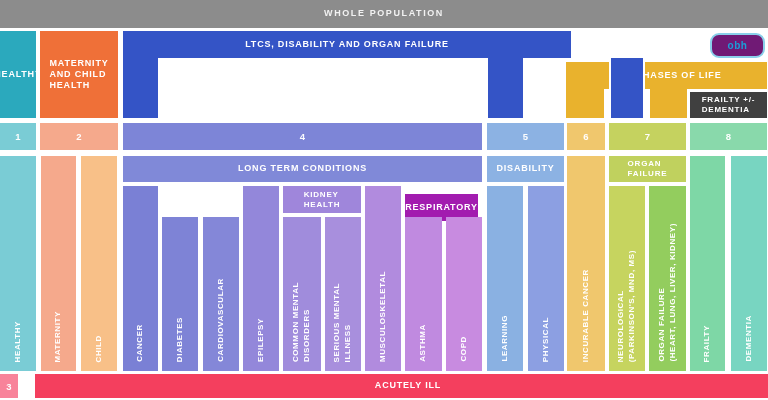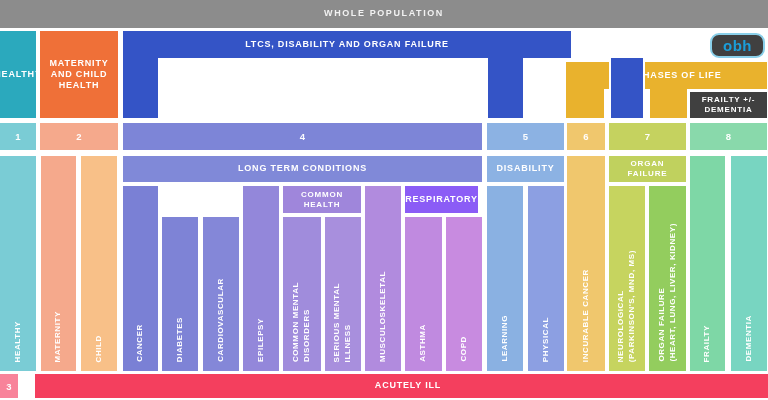--- a/index.html
+++ b/index.html
@@ -1,20 +1,20 @@
 <!DOCTYPE html>
 <html><head>
 <meta charset="utf-8">
 <style>
   html,body{margin:0;padding:0;background:#fff;}
   #stage{position:relative;width:768px;height:400px;background:#fff;overflow:hidden;
          font-family:"Liberation Sans",sans-serif;}
   .box{position:absolute;display:flex;align-items:center;justify-content:center;
        box-sizing:border-box;color:#fff;}
-  .lbl{font-weight:600;letter-spacing:.8px;text-align:center;white-space:pre-line;}
+  .lbl{font-weight:600;letter-spacing:.8px;text-align:left;white-space:pre-line;}
   .t9{font-size:9px;line-height:1.25;}
   .t8{font-size:8px;line-height:1.25;}
   .num{font-size:9.5px;font-weight:600;color:rgba(255,255,255,.97);}
   
   .col{align-items:flex-end;justify-content:center;padding-bottom:9px;}
   .vlabel{writing-mode:vertical-rl;transform:rotate(180deg);white-space:pre-line;
           font-size:8px;font-weight:600;letter-spacing:.6px;line-height:1.35;color:#fff;}
   
   .titlebar{left:0;top:0;width:768px;height:28px;background:#8c8c8c;}
   .titlebar .lbl{letter-spacing:1.6px;color:#f2f2f2;}
@@ -22,38 +22,38 @@
   .maternity-top{left:40px;top:31px;width:78px;height:87px;background:#ef7038;}
   .ltcs-top{left:123px;top:31px;width:448px;height:27px;background:#3454c6;}
   .ltcs-leg-l{left:123px;top:58px;width:35px;height:60px;background:#3454c6;}
   .ltcs-leg-m{left:488px;top:58px;width:35px;height:60px;background:#3454c6;}
   .ltcs-leg-r{left:609px;top:58px;width:36px;height:60px;background:#3454c6;
               border-left:2px solid #fff;border-right:2px solid #fff;}
   .epol-top{left:566px;top:62px;width:201px;height:27px;background:#e9b22d;}
   .epol-leg-l{left:566px;top:89px;width:38px;height:29px;background:#e9b22d;}
   .epol-leg-r{left:650px;top:89px;width:37px;height:29px;background:#e9b22d;}
   .frailty-box{left:690px;top:92px;width:77px;height:26px;background:#404040;}
-  .logo{left:710px;top:33px;width:55px;height:25px;background:#404040;
+  .logo{left:710px;top:33px;width:55px;height:25px;background:#701a75;
         border:2.5px solid #8ad0ea;border-radius:9px;color:#1b9ed9;
-        font-size:15px;font-weight:bold;letter-spacing:.5px;}
+        font-size:10px;font-weight:bold;letter-spacing:.5px;}
   
   .n1{left:0;top:123px;width:36px;height:27px;background:#7accd5;}
   .n2{left:40px;top:123px;width:78px;height:27px;background:#f5a98c;}
   .n4{left:123px;top:123px;width:359px;height:27px;background:#7d85d7;}
   .n5{left:487px;top:123px;width:77px;height:27px;background:#8cb2e3;}
   .n6{left:567px;top:123px;width:38px;height:27px;background:#f0c76d;}
   .n7{left:609px;top:123px;width:77px;height:27px;background:#c5d25f;}
   .n8{left:690px;top:123px;width:77px;height:27px;background:#89d9ab;}
   
   .h-ltc{left:123px;top:156px;width:359px;height:26px;background:#8089d8;}
   .h-dis{left:487px;top:156px;width:77px;height:26px;background:#8cb2e3;}
   .h-of{left:609px;top:156px;width:77px;height:26px;background:#c0d15e;}
   .h-circ{left:162px;top:186px;width:77px;height:27px;background:#8187d8;}
   .h-mh{left:283px;top:186px;width:78px;height:27px;background:#9f86db;}
-  .h-resp{left:405px;top:186px;width:73px;height:27px;background:#8b5cf6;}
+  .h-resp{left:405px;top:194px;width:73px;height:27px;background:#a21caf;}
   
   .c-healthy{left:0;top:156px;width:36px;height:215px;background:#7accd5;}
   .c-maternity{left:41px;top:156px;width:35px;height:215px;background:#f5a98c;}
   .c-child{left:81px;top:156px;width:36px;height:215px;background:#f8c088;}
   .c-cancer{left:123px;top:186px;width:35px;height:185px;background:#7a80d5;}
   .c-diabetes{left:162px;top:217px;width:36px;height:154px;background:#7e83d6;}
   .c-cardio{left:203px;top:217px;width:36px;height:154px;background:#8487d8;}
   .c-epilepsy{left:243px;top:186px;width:36px;height:185px;background:#9387da;}
   .c-cmd{left:283px;top:217px;width:38px;height:154px;background:#a08cdc;}
   .c-smi{left:325px;top:217px;width:36px;height:154px;background:#a88fdd;}
@@ -133,21 +133,21 @@
     <span class="lbl t9">DISABILITY</span>
   </div>
   <div class="box h-ltc">
     <span class="lbl t9">LONG TERM CONDITIONS</span>
   </div>
   <div class="box h-of">
     <span class="lbl t8">ORGAN
 FAILURE</span>
   </div>
   <div class="box h-mh">
-    <span class="lbl t8">COMMON
+    <span class="lbl t8">KIDNEY
 HEALTH</span>
   </div>
   <div class="box h-resp">
     <span class="lbl t9">RESPIRATORY</span>
   </div>
 
   <div class="box col c-healthy">
     <span class="vlabel">HEALTHY</span>
   </div>
   <div class="box col c-maternity">

